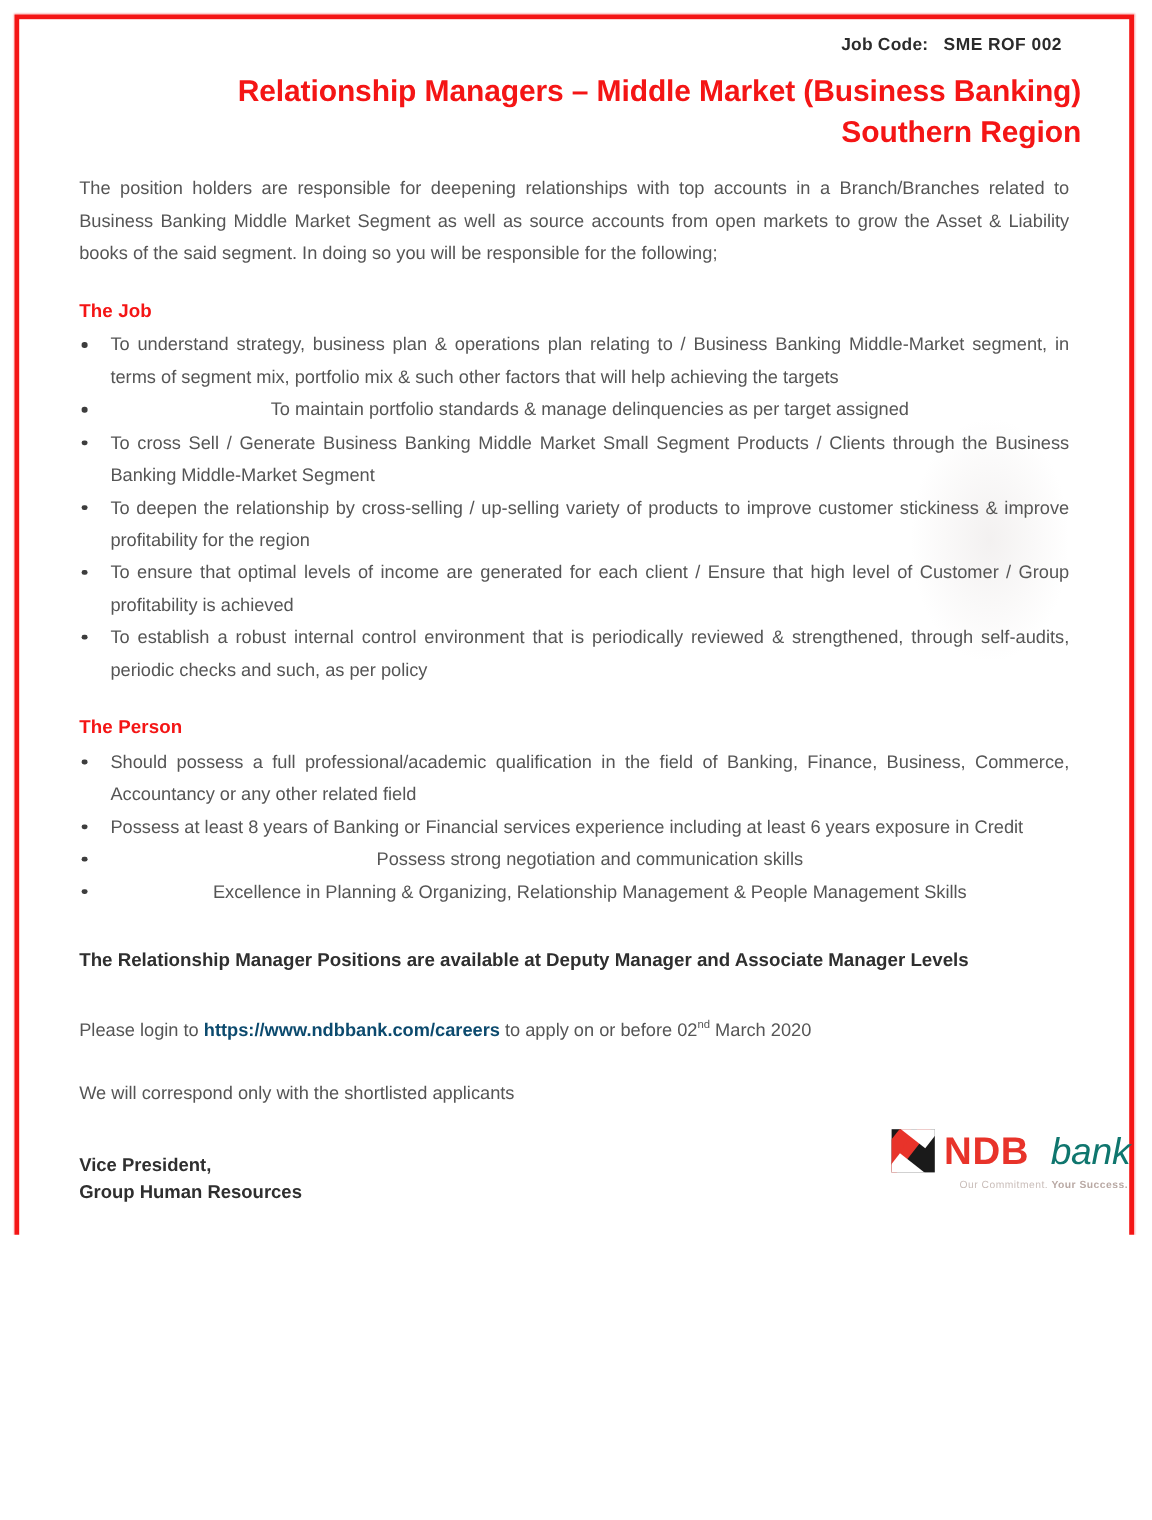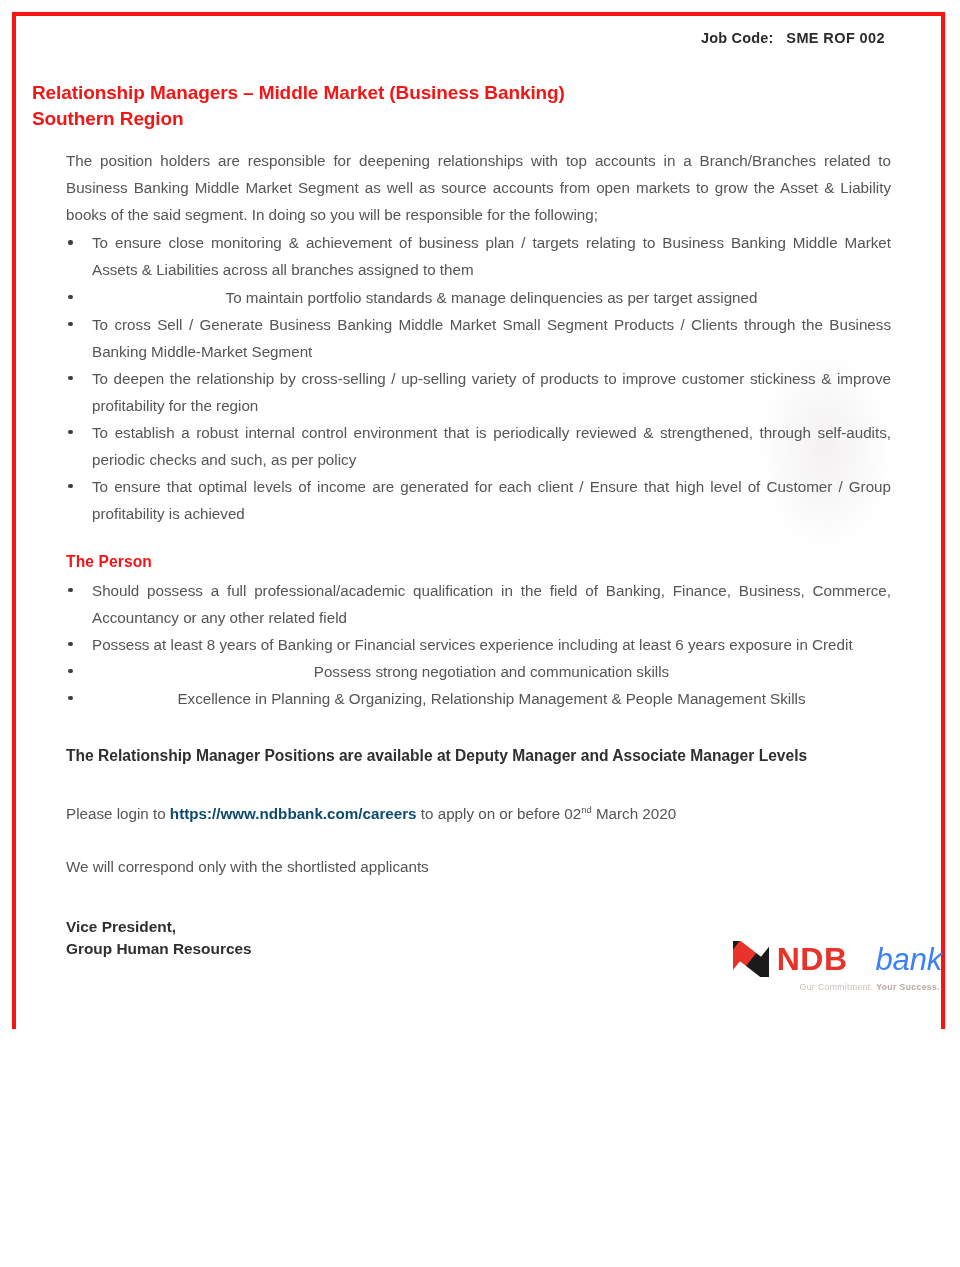--- a/index.html
+++ b/index.html
@@ -51,25 +51,25 @@
     letter-spacing: 0.2px;
     padding-right: 16px;
     padding-top: 8px;
     font-stretch: condensed;
   }
   .jobcode .label { font-weight: 600; }
   .jobcode .value { font-weight: 700; letter-spacing: 0.4px; }
 
   
   .title-block {
-    text-align: left;
-    margin-top: 34px;
+    text-align: right;
+    margin-top: 14px;
     color: #f41515;
     font-weight: 700;
-    font-size: 19px;
+    font-size: 25px;
     line-height: 1.35;
     letter-spacing: -0.1px;
   }
   .title-line2 { display: block; }
 
   
   .body-area {
     margin-top: 16px;
     padding: 0 10px 0 34px;
     color: #4a4a4a;
@@ -209,24 +209,24 @@
     font-size: 32px;
     font-weight: 700;
     color: #e8332a;
     letter-spacing: 0.5px;
     line-height: 1;
   }
   .logo-bank {
     font-size: 31px;
     font-style: italic;
     font-weight: 400;
-    color: #3b82f6;
+    color: #0f766e;
     letter-spacing: -0.2px;
     line-height: 1;
-    margin-left: 20px;
+    margin-left: 10px;
   }
   .logo-tag {
     margin-top: 5px;
     text-align: right;
     font-size: 8.6px;
     color: #c9bdb9;
     letter-spacing: 0.4px;
     padding-right: 2px;
   }
   .logo-tag .bold { font-weight: 700; color: #b9a9a4; }
@@ -260,27 +260,28 @@
 
     <div class="title-block">
       <span>Relationship Managers – Middle Market (Business Banking)</span>
       <span class="title-line2">Southern Region</span>
     </div>
 
     <div class="body-area">
 
       <p class="intro">The position holders are responsible for deepening relationships with top accounts in a Branch/Branches related to Business Banking Middle Market Segment as well as source accounts from open markets to grow the Asset &amp; Liability books of the said segment. In doing so you will be responsible for the following;</p>
 
+      <div class="section-head">The Job</div>
       <ul class="bullets">
-        <li>To ensure close monitoring &amp; achievement of business plan / targets relating to Business Banking Middle Market Assets &amp; Liabilities across all branches assigned to them</li>
+        <li>To understand strategy, business plan &amp; operations plan relating to / Business Banking Middle-Market segment, in terms of segment mix, portfolio mix &amp; such other factors that will help achieving the targets</li>
         <li class="left">To maintain portfolio standards &amp; manage delinquencies as per target assigned</li>
         <li>To cross Sell / Generate Business Banking Middle Market Small Segment Products / Clients through the Business Banking Middle-Market Segment</li>
         <li>To deepen the relationship by cross-selling / up-selling variety of products to improve customer stickiness &amp; improve profitability for the region</li>
+        <li>To ensure that optimal levels of income are generated for each client / Ensure that high level of Customer / Group profitability is achieved</li>
         <li>To establish a robust internal control environment that is periodically reviewed &amp; strengthened, through self-audits, periodic checks and such, as per policy</li>
-        <li>To ensure that optimal levels of income are generated for each client / Ensure that high level of Customer / Group profitability is achieved</li>
       </ul>
 
       <div class="section-head">The Person</div>
       <ul class="bullets">
         <li>Should possess a full professional/academic qualification in the field of Banking, Finance, Business, Commerce, Accountancy or any other related field</li>
         <li>Possess at least 8 years of Banking or Financial services experience including at least 6 years exposure in Credit</li>
         <li class="left">Possess strong negotiation and communication skills</li>
         <li class="left">Excellence in Planning &amp; Organizing, Relationship Management &amp; People Management Skills</li>
       </ul>
 

